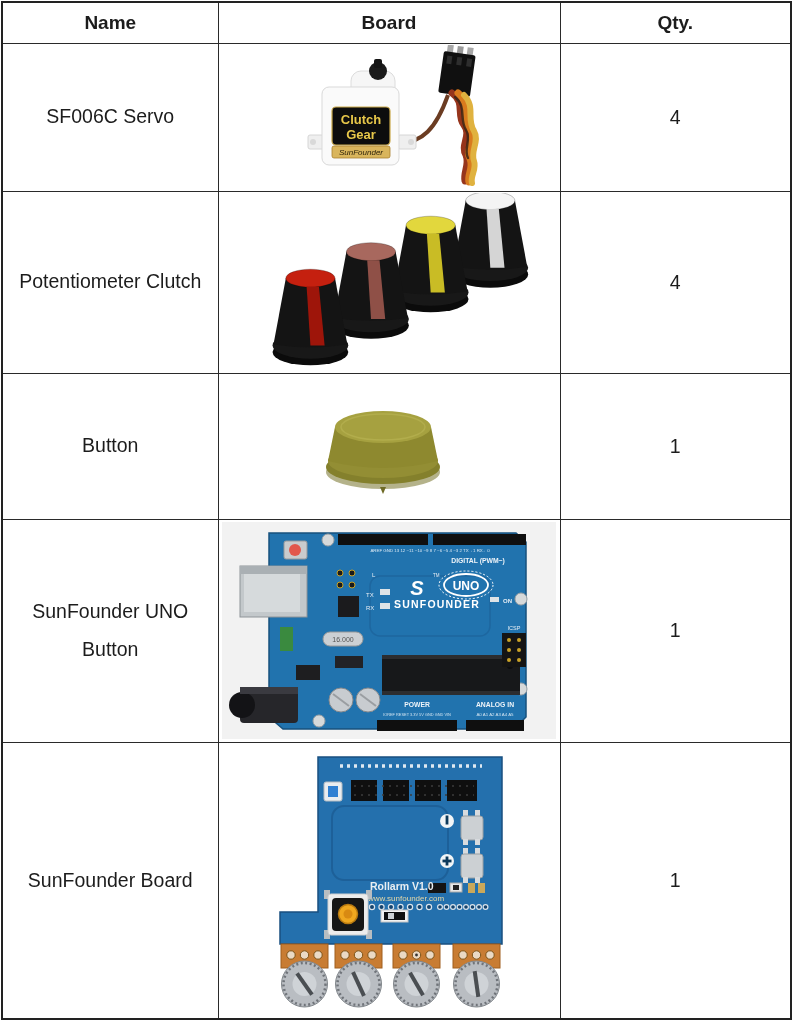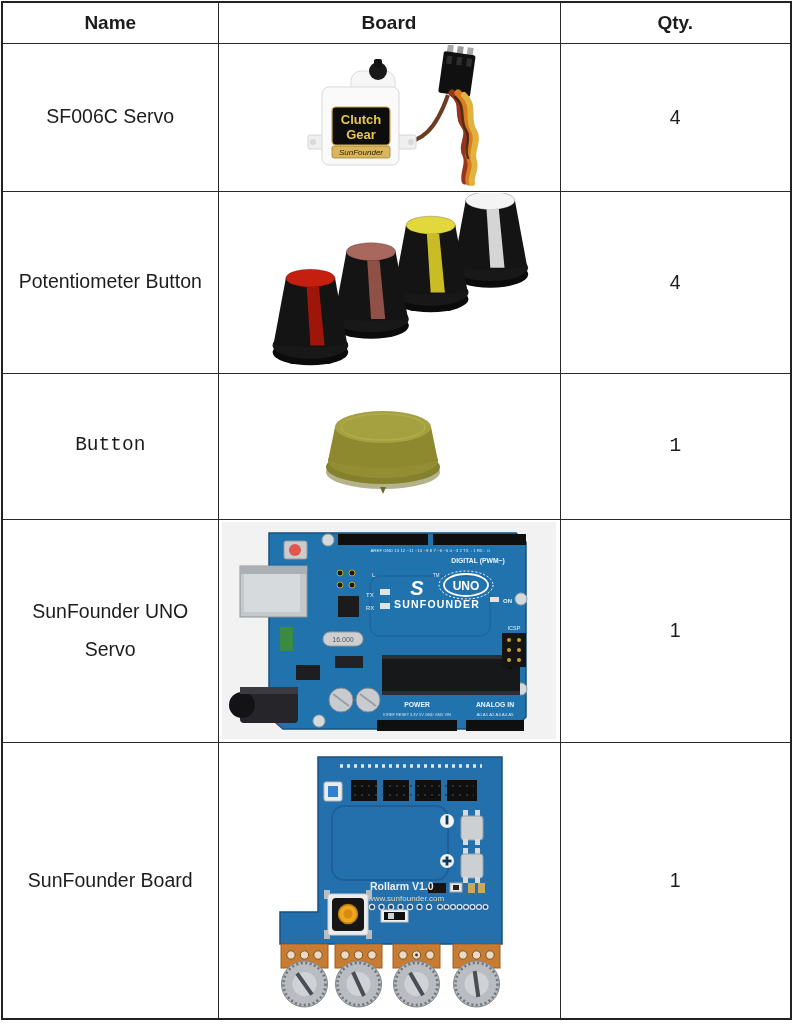--- a/index.html
+++ b/index.html
@@ -4,21 +4,21 @@
 <style>
   html,body{margin:0;padding:0;background:#ffffff;}
   body{width:793px;height:1024px;font-family:"Liberation Sans",sans-serif;color:#1c1c1c;}
   .page{box-sizing:border-box;width:793px;height:1024px;padding:1px;}
   table.parts{border-collapse:collapse;table-layout:fixed;width:791px;border:2px solid #222;}
   th,td{border:1.6px solid #2a2a2a;padding:0;text-align:center;vertical-align:middle;overflow:hidden;background:#fff;}
   th{font-size:19px;font-weight:700;}
   tr.hdr{height:41px;}
   tr.r1{height:148px;}
   tr.r2{height:182px;}
-  tr.r3{height:146px;font-family:Liberation Mono, monospace;}
+  tr.r3{height:146px;}
   tr.r4{height:223px;}
   tr.r5{height:277px;}
   .name-cell,.qty-cell{font-size:19.5px;font-weight:400;}
   .name-inner{display:inline-block;max-width:200px;line-height:1.9;}
   .part-img svg{display:block;margin:0 auto;}
   text{font-family:"Liberation Sans",sans-serif;}
 </style>
 </head>
 <body>
 
@@ -77,21 +77,21 @@
           <text x="141" y="94" text-anchor="middle" font-size="13" font-weight="700" fill="#e8c84a">Gear</text>
           <rect x="112" y="101" width="58" height="12" rx="2" fill="#d9b55c" stroke="#a9812e" stroke-width="0.8"></rect>
           <text x="141" y="110" text-anchor="middle" font-size="8" font-style="italic" fill="#2a1f08">SunFounder</text>
         </g>
       </svg>
     </td>
     <td class="qty-cell">4</td>
   </tr>
 
   <tr class="r2">
-    <td class="name-cell"><span class="name-inner">Potentiometer Button</span></td>
+    <td class="name-cell"><span class="name-inner">Potentiometer Clutch</span></td>
     <td class="part-img">
       <svg width="338" height="178" viewBox="0 0 338 188">
 
         <g transform="translate(276,86)">
           <ellipse cx="0" cy="0" rx="40" ry="14" fill="#0b0b0b"></ellipse>
                 <ellipse cx="0" cy="-7" rx="40" ry="14" fill="#181818"></ellipse>
           <path d="M-26,-78 Q0,-84 26,-78 L39,-8 Q0,-2 -39,-8 Z" fill="#141414"></path>
           <ellipse cx="0" cy="-78" rx="26" ry="9.5" fill="#f4f4f4"></ellipse>
           <ellipse cx="0" cy="-78" rx="26" ry="9.5" fill="none" stroke="rgba(0,0,0,0.25)"></ellipse>
           <path d="M-4,-69 L9,-69 L15,-7 L0,-7 Z" fill="#d5d5d5"></path>
@@ -140,21 +140,21 @@
           <ellipse cx="163" cy="52" rx="48" ry="16" fill="#a6a140"></ellipse>
           <ellipse cx="163" cy="52" rx="42" ry="13" fill="none" stroke="#b2ad4c" stroke-width="1.5"></ellipse>
           <path d="M160,112 l6,0 l-3,7 z" fill="#6e6a25"></path>
         </g>
       </svg>
     </td>
     <td class="qty-cell">1</td>
   </tr>
 
   <tr class="r4">
-    <td class="name-cell"><span class="name-inner">SunFounder UNO Servo</span></td>
+    <td class="name-cell"><span class="name-inner">SunFounder UNO Button</span></td>
     <td class="part-img">
       <svg width="338" height="219" viewBox="0 0 338 219">
         <rect x="2" y="1" width="334" height="217" fill="#f2f2f2"></rect>
 
         <path d="M49,12 L296,12 L306,21 L306,196 L294,208 L63,208 L49,196 Z" fill="#2173ae" stroke="#17527e" stroke-width="1.5"></path>
 
         <rect x="150" y="55" width="120" height="60" rx="10" fill="none" stroke="#1b5f96" stroke-width="1.5" opacity="0.6"></rect>
 
         <g fill="#d6d9da" stroke="#9aa0a4">
           <circle cx="108" cy="19" r="6"></circle>

